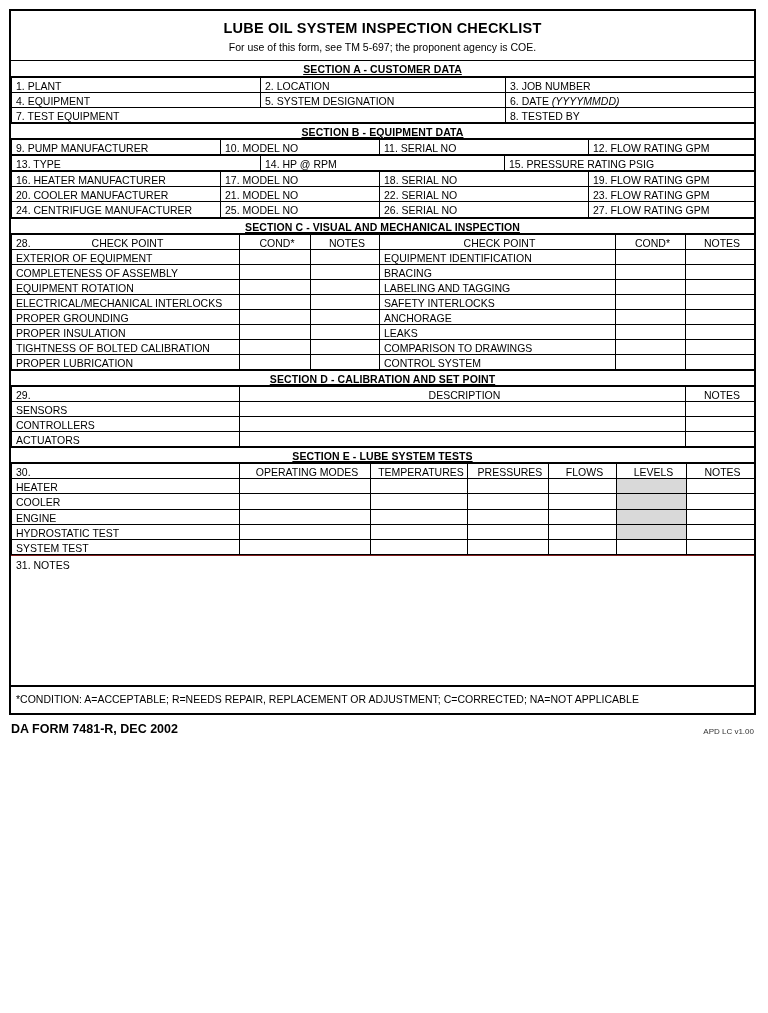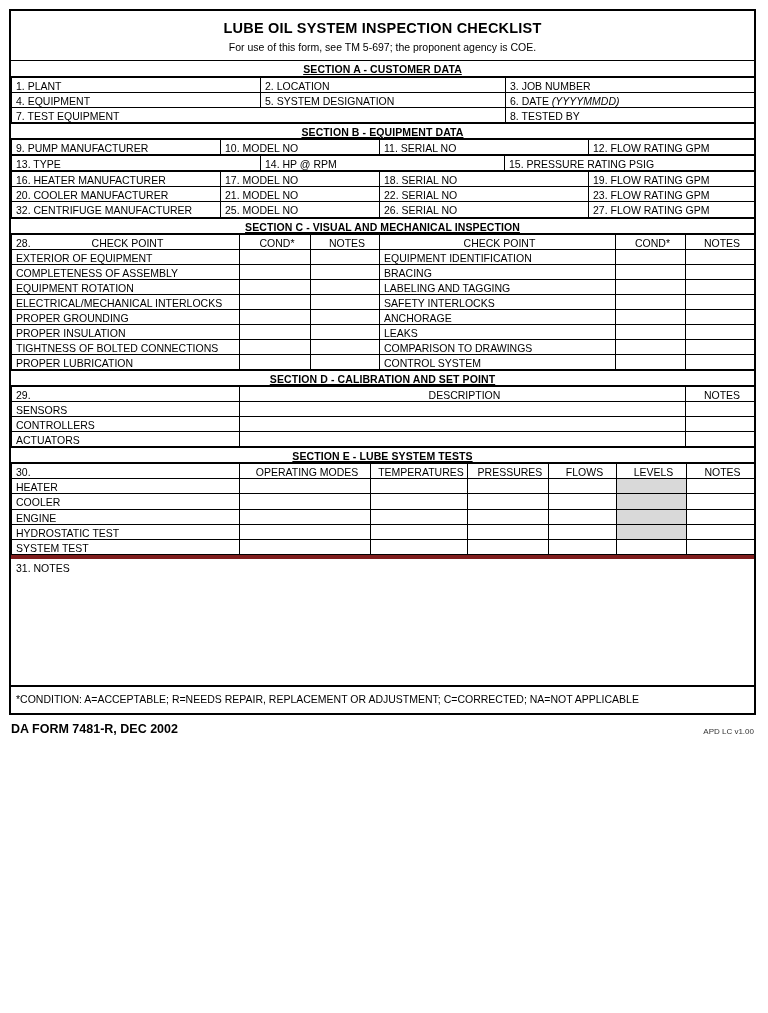--- a/index.html
+++ b/index.html
@@ -105,21 +105,21 @@
   td.row-label {
     height: 16px;
     font-size: 10.5px;
     padding: 1px 0 0 4px;
   }
   td.cellblank { height: 16px; }
   td.shaded { background: #d9d9d9; }
 
   
   .notes-block {
-    border-top: 4px solid #7f1d1d;
+    border-top: 1px solid #7f1d1d;
     height: 130px;
     font-size: 10.5px;
     padding: 3px 0 0 5px;
   }
   .cond-note {
     border-top: 2px solid #000;
     font-size: 10.5px;
     padding: 6px 0 6px 5px;
     height: 28px;
   }
@@ -223,21 +223,21 @@
         <td class="field-tall">18.  SERIAL NO</td>
         <td class="field-tall noborder-r">19.  FLOW RATING GPM</td>
       </tr>
       <tr>
         <td class="field-tall noborder-l">20.  COOLER MANUFACTURER</td>
         <td class="field-tall">21.  MODEL NO</td>
         <td class="field-tall">22.  SERIAL NO</td>
         <td class="field-tall noborder-r">23.  FLOW RATING GPM</td>
       </tr>
       <tr>
-        <td class="field-tall noborder-l noborder-b">32.  CENTRIFUGE MANUFACTURER</td>
+        <td class="field-tall noborder-l noborder-b">24.  CENTRIFUGE MANUFACTURER</td>
         <td class="field-tall noborder-b">25.  MODEL NO</td>
         <td class="field-tall noborder-b">26.  SERIAL NO</td>
         <td class="field-tall noborder-r noborder-b">27.  FLOW RATING GPM</td>
       </tr>
     </tbody>
       </table>
 
     <div class="section-bar">SECTION C - VISUAL AND MECHANICAL INSPECTION</div>
     <table class="grid">
       <colgroup>
@@ -304,21 +304,21 @@
           </tr>
           <tr>
             <td class="row-label noborder-l">PROPER INSULATION</td>
             <td class="cellblank"></td>
             <td class="cellblank"></td>
             <td class="row-label">LEAKS</td>
             <td class="cellblank"></td>
             <td class="cellblank noborder-r"></td>
           </tr>
           <tr>
-            <td class="row-label noborder-l">TIGHTNESS OF BOLTED CONNECTIONS</td>
+            <td class="row-label noborder-l">TIGHTNESS OF BOLTED CALIBRATION</td>
             <td class="cellblank"></td>
             <td class="cellblank"></td>
             <td class="row-label">COMPARISON TO DRAWINGS</td>
             <td class="cellblank"></td>
             <td class="cellblank noborder-r"></td>
           </tr>
           <tr>
             <td class="row-label noborder-l noborder-b">PROPER LUBRICATION</td>
             <td class="cellblank noborder-b"></td>
             <td class="cellblank noborder-b"></td>

